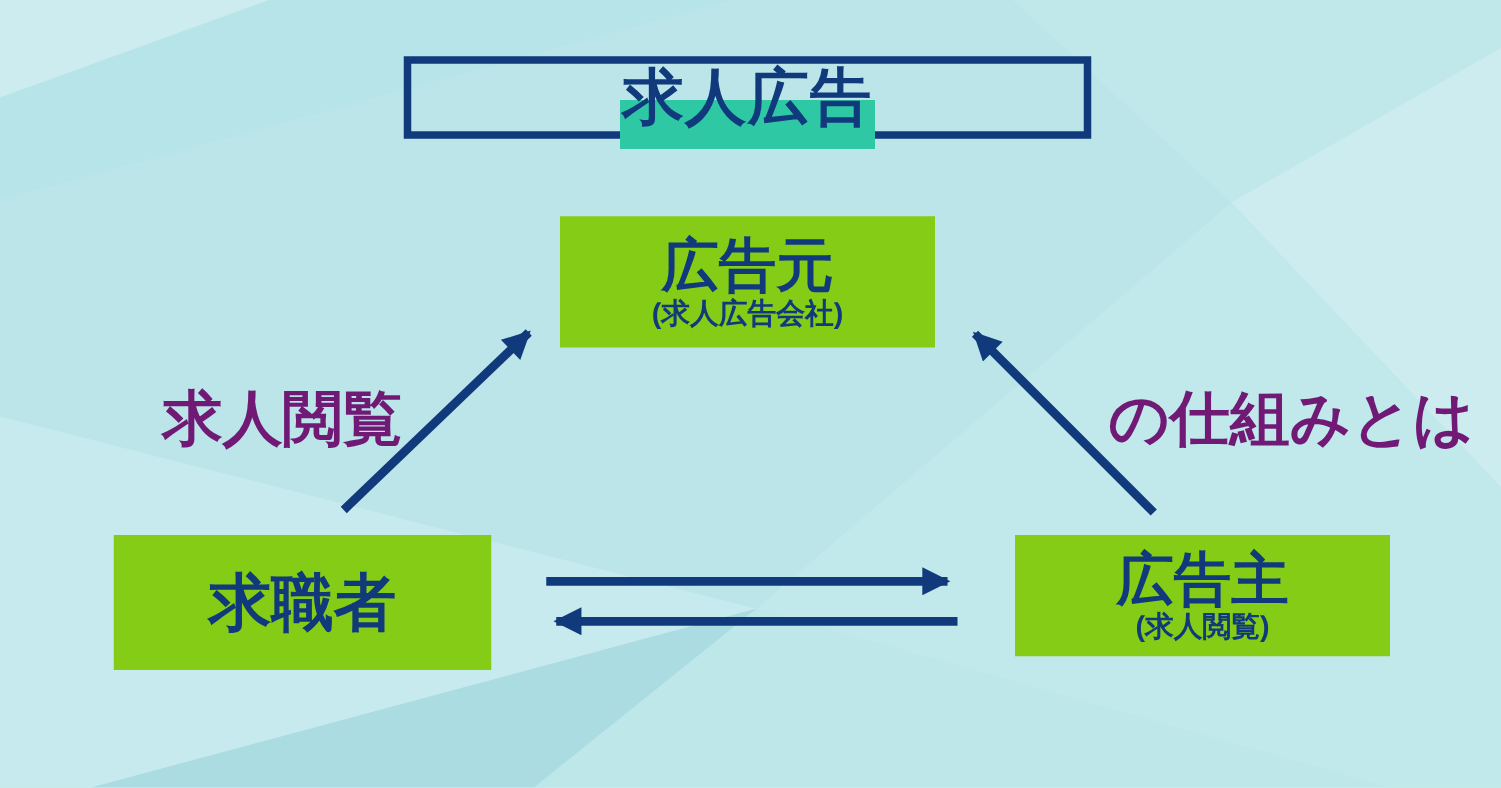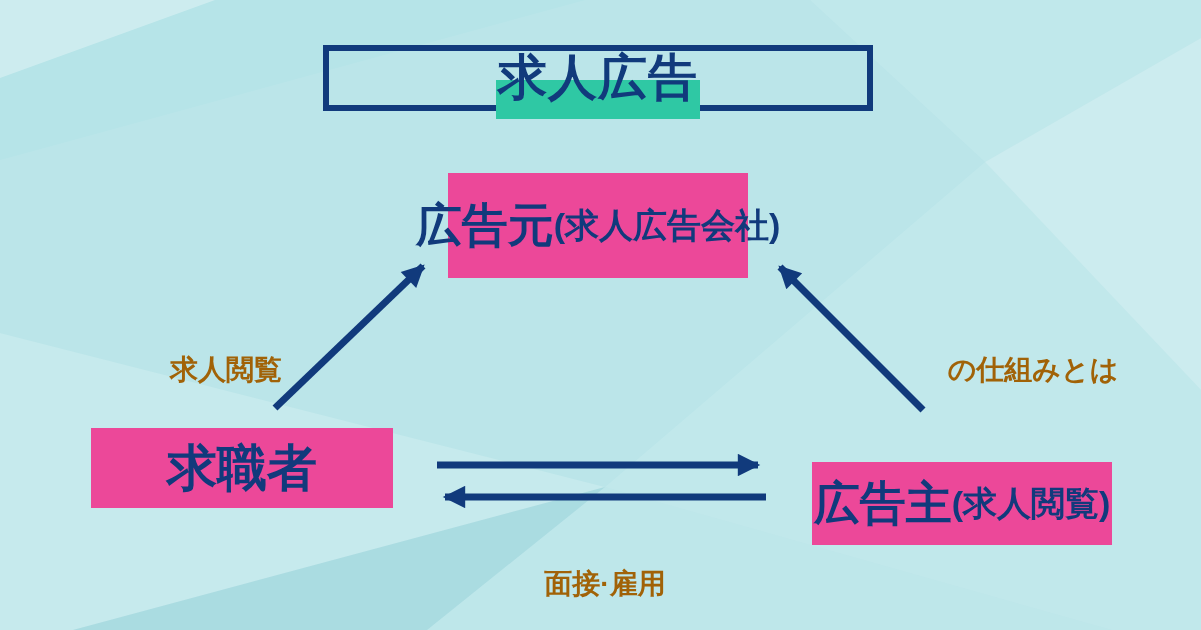--- a/index.html
+++ b/index.html
@@ -33,42 +33,42 @@
     letter-spacing: 1px;
     color: #113a7c;
     white-space: nowrap;
   }
   .title-hl {
     background: linear-gradient(to bottom, rgba(0,0,0,0) 52%, #2fc8a4 52%, #2fc8a4 94%, rgba(0,0,0,0) 94%);
     padding: 14px 2px;
   }
   .node {
     position: absolute;
-    background: #ec4899;
+    background: #84cc16;
     color: #113a7c;
     display: flex;
+    flex-direction: column;
     align-items: center;
     justify-content: center;
     text-align: center;
     line-height: 1.12;
     white-space: nowrap;
   }
   .node-main { font-size: 46px; }
-  .node-sub  { font-size: 34px; }
+  .node-sub  { font-size: 23px; }
   .node-top   { left: 448px; top: 173px; width: 300px; height: 105px; }
-  .node-left  { left: 91px;  top: 428px; width: 302px; height: 80px; }
+  .node-left  { left: 91px;  top: 428px; width: 302px; height: 108px; }
   .node-left .node-main { font-size: 50px; }
-  .node-right { left: 812px; top: 428px; width: 300px; height: 83px; margin-top: 34px; }
+  .node-right { left: 812px; top: 428px; width: 300px; height: 97px; }
   .edge-label {
     position: absolute;
     transform: translateX(-50%);
-    color: #a16207;
-    font-size: 28px;
+    color: #701a75;
+    font-size: 48px;
     white-space: nowrap;
-    margin-top: 48px;
   }
   .lbl-job-view        { left: 226px;  top: 303px; }
   .lbl-posting-request { left: 1033px; top: 303px; }
   .lbl-apply           { left: 600px;  top: 408px; }
   .lbl-interview-hire  { left: 605px;  top: 517px; }
 </style>
 </head>
 <body>
 
 <div class="canvas">
@@ -110,15 +110,14 @@
       </marker>
     </defs>
     <line x1="275" y1="408" x2="423" y2="266" stroke="#113a7c" stroke-width="7" marker-end="url(#ah)"></line>
     <line x1="923" y1="410" x2="780" y2="267" stroke="#113a7c" stroke-width="7" marker-end="url(#ah)"></line>
     <line x1="437" y1="465" x2="758" y2="465" stroke="#113a7c" stroke-width="7" marker-end="url(#ah)"></line>
     <line x1="766" y1="497" x2="445" y2="497" stroke="#113a7c" stroke-width="7" marker-end="url(#ah)"></line>
   </svg>
 
   <div class="edge-label lbl-job-view">求人閲覧</div>
   <div class="edge-label lbl-posting-request">の仕組みとは</div>
-  <div class="edge-label lbl-interview-hire">面接·雇用</div>
 
 </div>
 
 </body></html>

